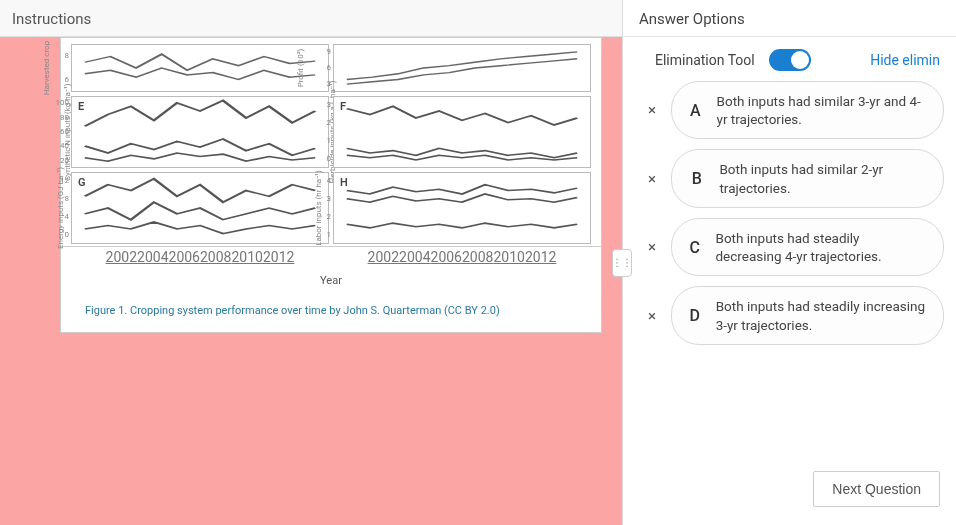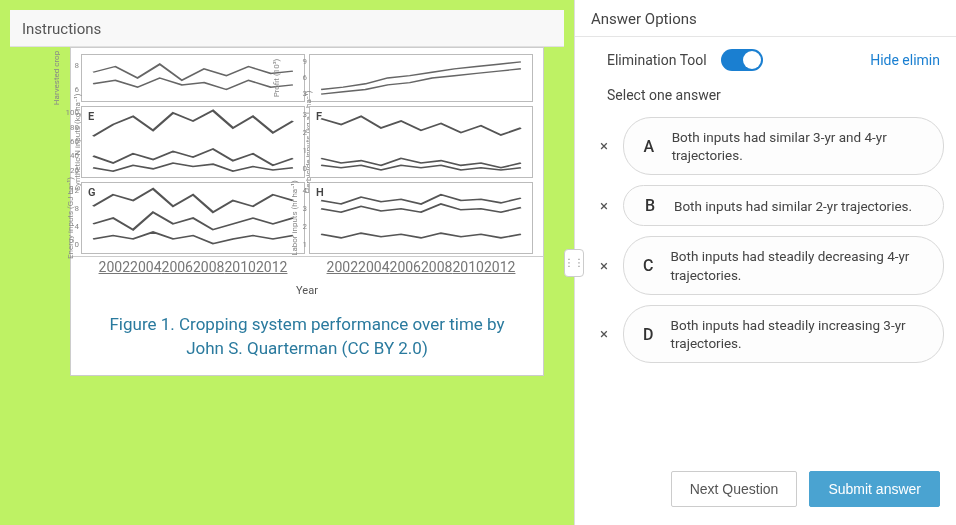--- a/index.html
+++ b/index.html
@@ -6,24 +6,24 @@
     body {
       font-family: -apple-system, BlinkMacSystemFont, "Segoe UI", Roboto, Arial, sans-serif;
       background: #f5f5f5;
       width: 956px;
       height: 525px;
       overflow: hidden;
       display: flex;
       color: #3a3a3a;
     }
     .left-panel {
-      width: 575px;
+      width: 623px;
       border-right: 1px solid #ddd;
-      background: #bef264;
-      padding: 10px;
+      background: #fca5a5;
+      padding: 0;
       position: relative;
     }
     .panel-title {
       font-size: 15px;
       color: #555;
       padding: 10px 12px 8px 12px;
       border-bottom: 1px solid #e0e0e0;
       background: #f8f8f8;
     }
     .left-content {
@@ -101,22 +101,22 @@
       font-size: 11px;
       color: #555;
       padding: 3px 0 6px 0;
       background: #fff;
       border-left: 1px solid #ccc;
       border-right: 1px solid #ccc;
       border-bottom: 1px solid #ccc;
       margin-top: -1px;
     }
     .caption {
-      text-align: center;
-      font-size: 17px;
+      text-align: left;
+      font-size: 11px;
       color: #2a7a9e;
       padding: 10px 24px 14px 24px;
       line-height: 1.4;
       background: #fff;
       border: 1px solid #ccc;
       border-top: none;
       margin-top: -1px;
     }
     .question {
       font-size: 14px;
@@ -390,21 +390,20 @@
 
 <div class="right-panel">
   <div class="right-title">Answer Options</div>
 
   <div class="elim-row">
     <span>Elimination Tool</span>
     <div class="toggle"></div>
     <span class="hide-link">Hide elimin</span>
   </div>
 
-  <div class="select-text">Select one answer</div>
 
   <div class="options">
     <div class="option">
       <span class="elim-x">×</span>
       <div class="opt-pill">
         <span class="opt-letter">A</span>
         <span class="opt-text">Both inputs had similar 3-yr and 4-yr trajectories.</span>
       </div>
     </div>
     <div class="option">
@@ -425,15 +424,14 @@
       <span class="elim-x">×</span>
       <div class="opt-pill">
         <span class="opt-letter">D</span>
         <span class="opt-text">Both inputs had steadily increasing 3-yr trajectories.</span>
       </div>
     </div>
   </div>
 
   <div class="footer">
     <button class="btn btn-secondary">Next Question</button>
-    <button class="btn btn-primary">Submit answer</button>
   </div>
 </div>
 
 </body></html>

